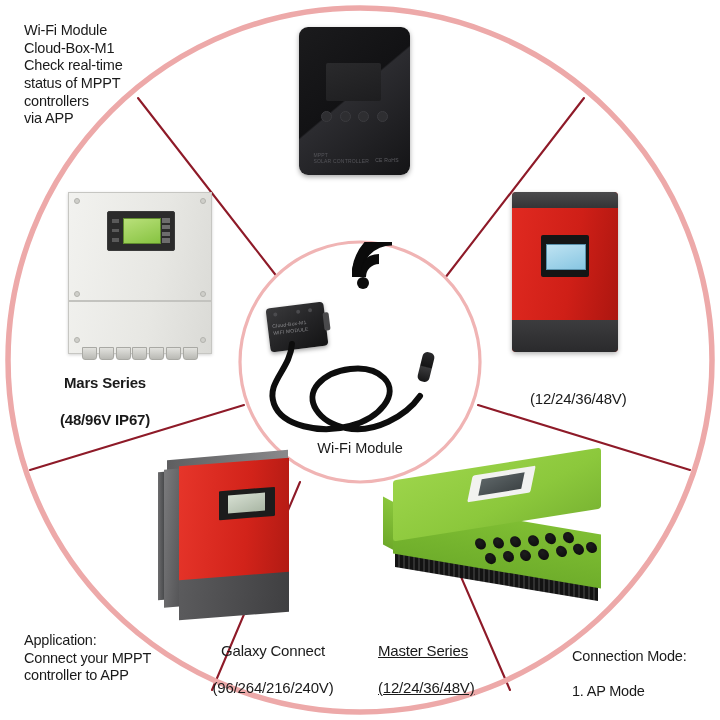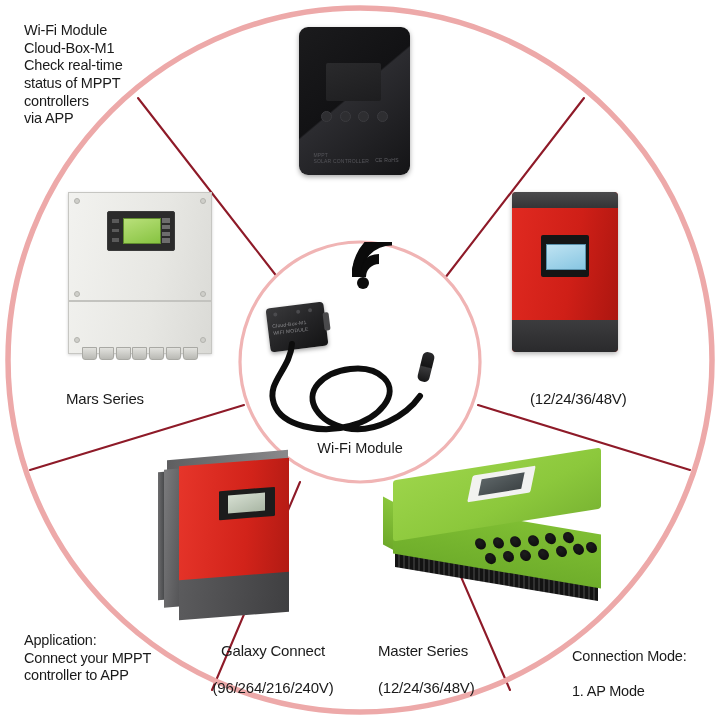--- a/index.html
+++ b/index.html
@@ -430,22 +430,23 @@
         <div class="mars-gland"></div>
         <div class="mars-gland"></div>
         <div class="mars-gland"></div>
         <div class="mars-gland"></div>
         <div class="mars-gland"></div>
         <div class="mars-gland"></div>
         <div class="mars-gland"></div>
       </div>
     </div>
   </div>
-  <div class="txt" style="left:10px;top:372px;width:190px;text-align:center;font-size:15px;">
+  <div class="txt" style="left:10px;top:356px;width:190px;text-align:center;font-size:15px;font-weight:bold;">
     <div>Mars Series</div>
+    <div>(48/96V IP67)</div>
   </div>
 
   <div class="product" style="left:512px;top:192px;width:106px;height:160px;">
     <div class="es-body">
       <div class="es-top"></div>
       <div class="es-panel">
         <div class="es-lcd"></div>
       </div>
       <div class="es-btn" style="left:34%;"></div>
       <div class="es-btn" style="left:58%;"></div>
@@ -488,21 +489,21 @@
       <div class="ms-port" style="left:70%;top:8%;"></div>
       <div class="ms-port" style="left:8%;top:88%;"></div>
       <div class="ms-port" style="left:22%;top:78%;"></div>
       <div class="ms-port" style="left:36%;top:68%;"></div>
       <div class="ms-port" style="left:50%;top:58%;"></div>
       <div class="ms-port" style="left:64%;top:44%;"></div>
       <div class="ms-port" style="left:78%;top:32%;"></div>
       <div class="ms-port" style="left:88%;top:22%;"></div>
     </div>
   </div>
-  <div class="txt" style="left:378px;top:624px;width:200px;text-align:left;font-size:15px;">
+  <div class="txt" style="left:378px;top:624px;width:200px;text-align:left;font-size:15px;text-decoration:underline;">
     <div>Master Series</div>
     <div>(12/24/36/48V)</div>
   </div>
 
   <div class="txt" style="left:24px;top:22px;width:170px;font-size:14.5px;">Wi-Fi Module
 Cloud-Box-M1
 Check real-time
 status of MPPT
 controllers
 via APP</div>

